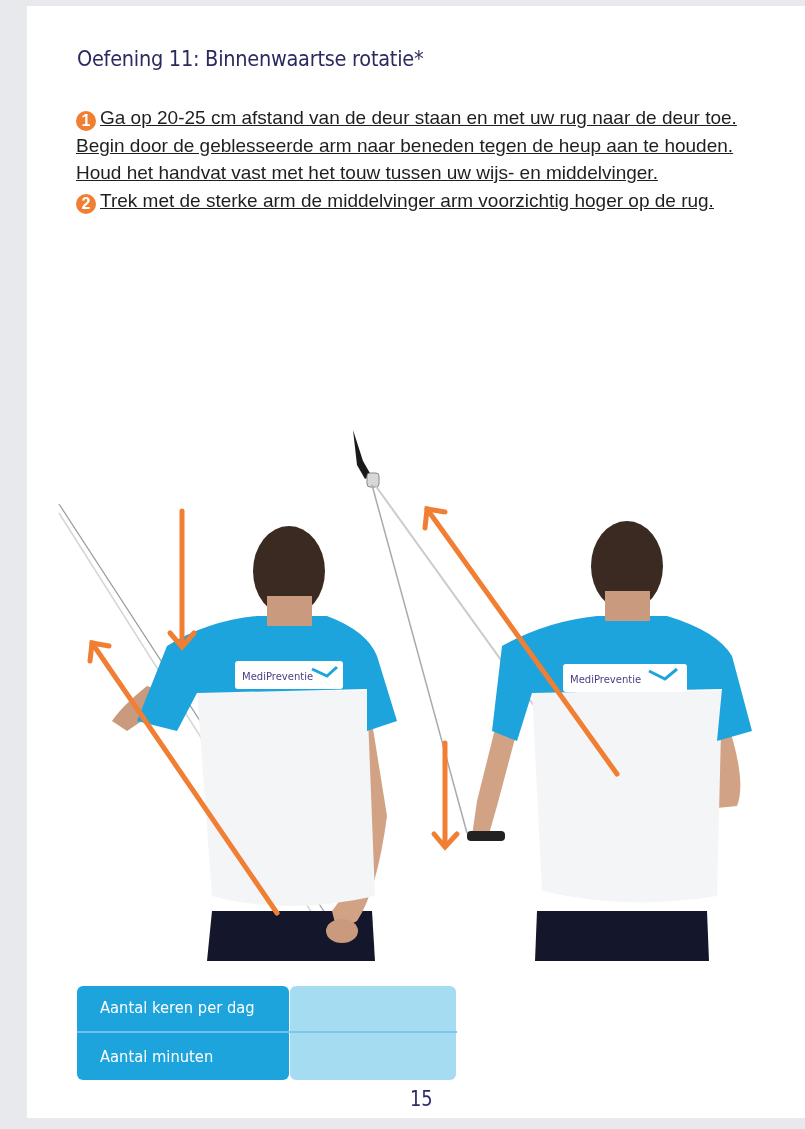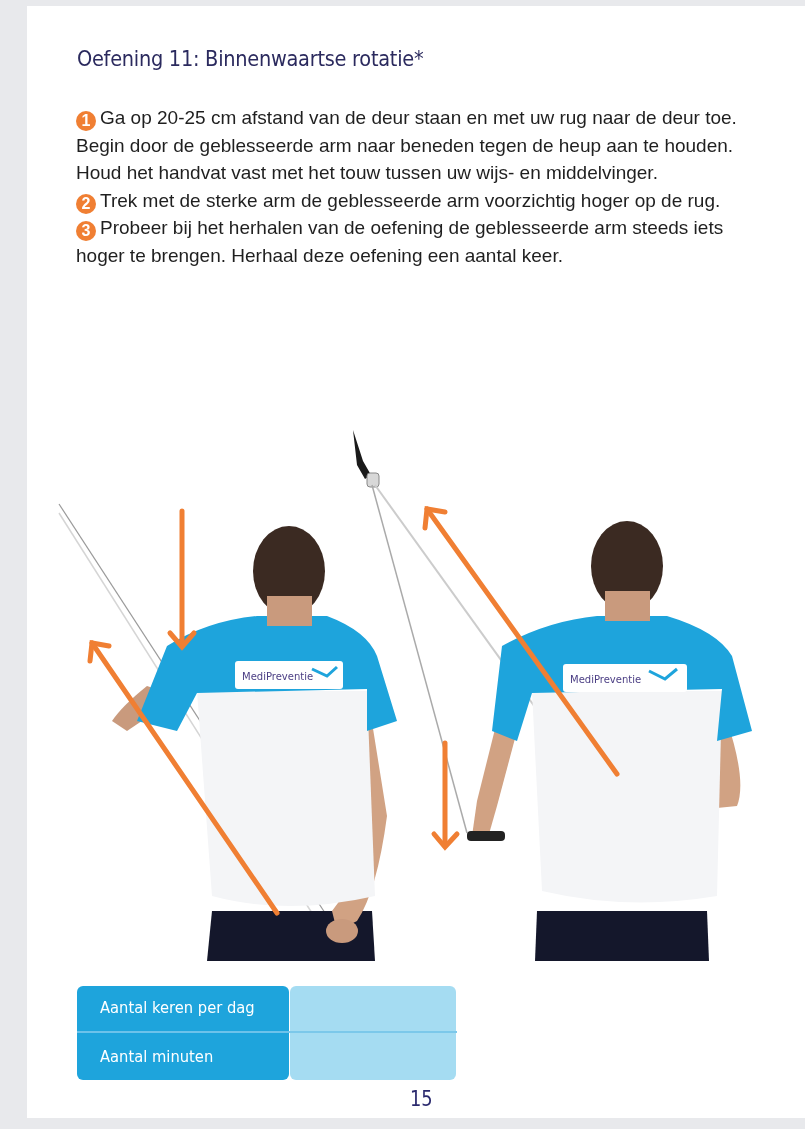--- a/index.html
+++ b/index.html
@@ -28,20 +28,21 @@
     transform-origin: left center;
     white-space: nowrap;
   }
   .body-text {
     position: absolute;
     left: 49px; top: 98px;
     width: 700px;
     font-size: 19px;
     line-height: 27.5px;
     color: #1f1f1f;
+    text-decoration: underline;
   }
   .body-text p { margin: 0; }
   .step-num {
     display: inline-block;
     width: 20px; height: 20px;
     border-radius: 50%;
     background: #f07f33;
     color: #ffffff;
     font-size: 16px;
     line-height: 20px;
@@ -117,22 +118,21 @@
 </style>
 </head>
 <body>
 
 <div class="page">
 
   <div class="title">Oefening 11: Binnenwaartse rotatie*</div>
 
   <div class="body-text">
     <p><span class="step-num">1</span><span>Ga op 20-25 cm afstand van de deur staan en met uw rug naar de deur toe. Begin door de geblesseerde arm naar beneden tegen de heup aan te houden. Houd het handvat vast met het touw tussen uw wijs- en middelvinger.</span></p>
-    <p><span class="step-num">2</span><span>Trek met de sterke arm de geblesseerde arm voorzichtig hoger op de rug.</span></p>
-    <p><span class="step-num">3</span><span>Probeer bij het herhalen van de oefening de geblesseerde arm steeds iets hoger te brengen. Herhaal deze oefening een aantal keer.</span></p>
+    <p><span class="step-num">2</span><span>Trek met de sterke arm de middelvinger arm voorzichtig hoger op de rug.</span></p>
   </div>
 
   <div class="photos">
     <svg width="785" height="540" viewBox="0 0 785 540" xmlns="http://www.w3.org/2000/svg">
 
       <g>
         <path d="M326 9 L336 40 L344 54 L338 58 L330 44 Z" fill="#1a1a1a"></path>
         <rect x="340" y="52" width="12" height="14" rx="3" fill="#d8d8d8" stroke="#888" stroke-width="1"></rect>
       </g>
 

